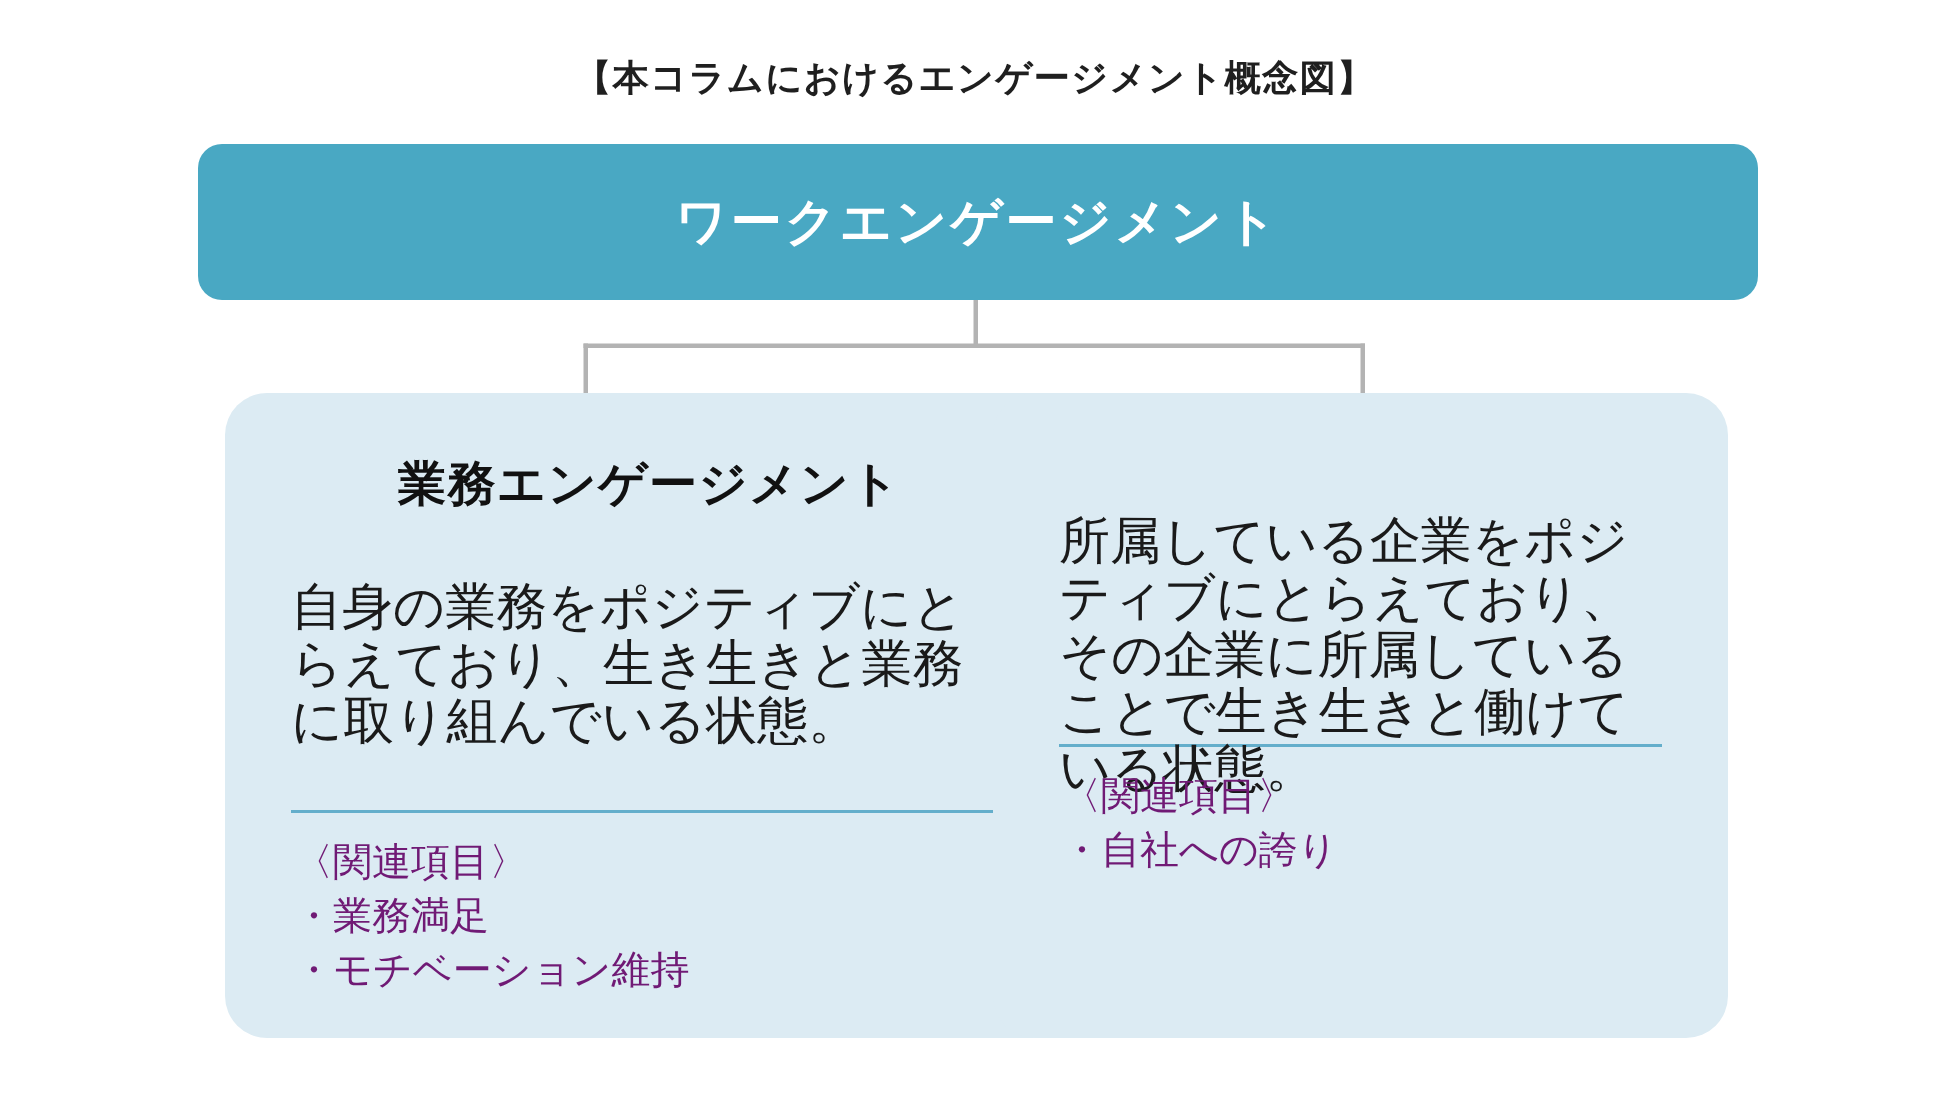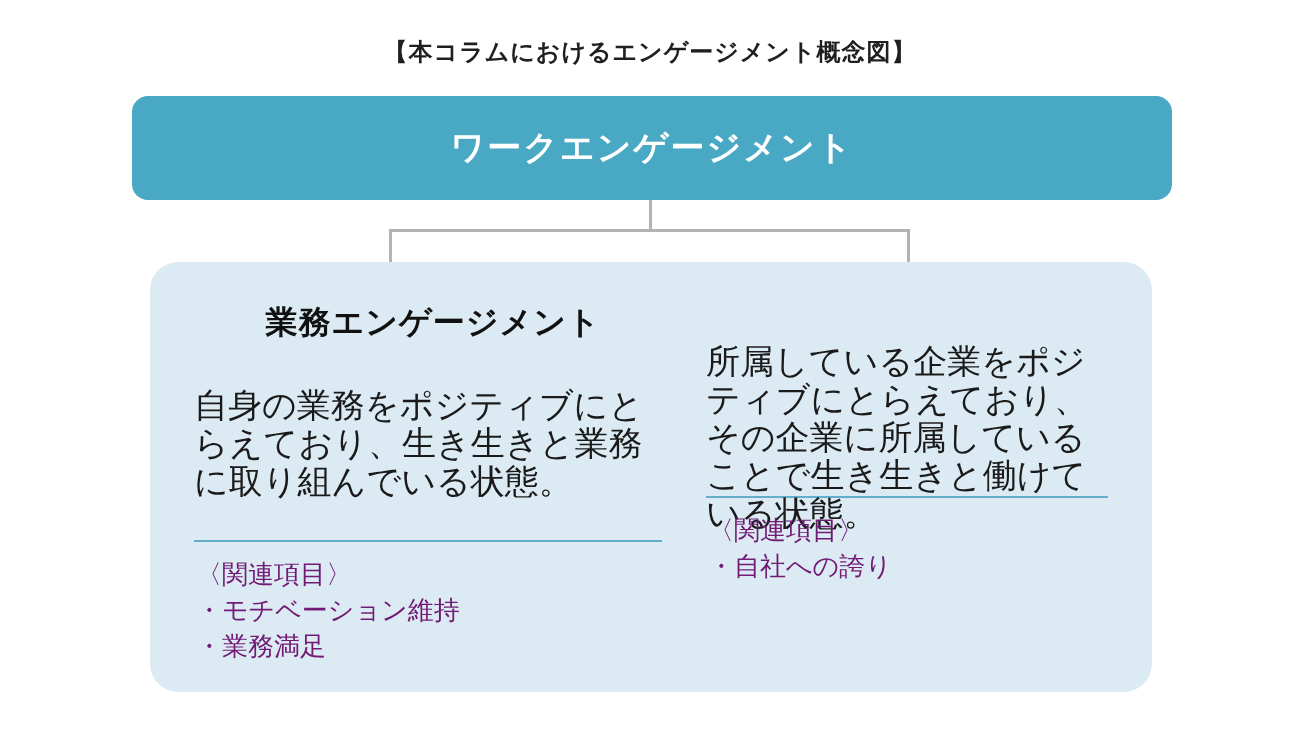--- a/index.html
+++ b/index.html
@@ -108,22 +108,22 @@
   <div class="conn conn-h"></div>
   <div class="conn conn-drop-l"></div>
   <div class="conn conn-drop-r"></div>
 
   <div class="child-node left">
     <div class="node-heading">業務エンゲージメント</div>
     <div class="node-desc">自身の業務をポジティブにとらえており、生き生きと業務に取り組んでいる状態。</div>
     <hr class="node-divider">
     <div class="related">
       <div class="related-label">〈関連項目〉</div>
+      <div class="related-item">・業務満足</div>
       <div class="related-item">・モチベーション維持</div>
-      <div class="related-item">・業務満足</div>
     </div>
   </div>
 
   <div class="child-node right">
     <div class="node-desc">所属している企業をポジティブにとらえており、その企業に所属していることで生き生きと働けている状態。</div>
     <hr class="node-divider">
     <div class="related">
       <div class="related-label">〈関連項目〉</div>
       <div class="related-item">・自社への誇り</div>
     </div>

